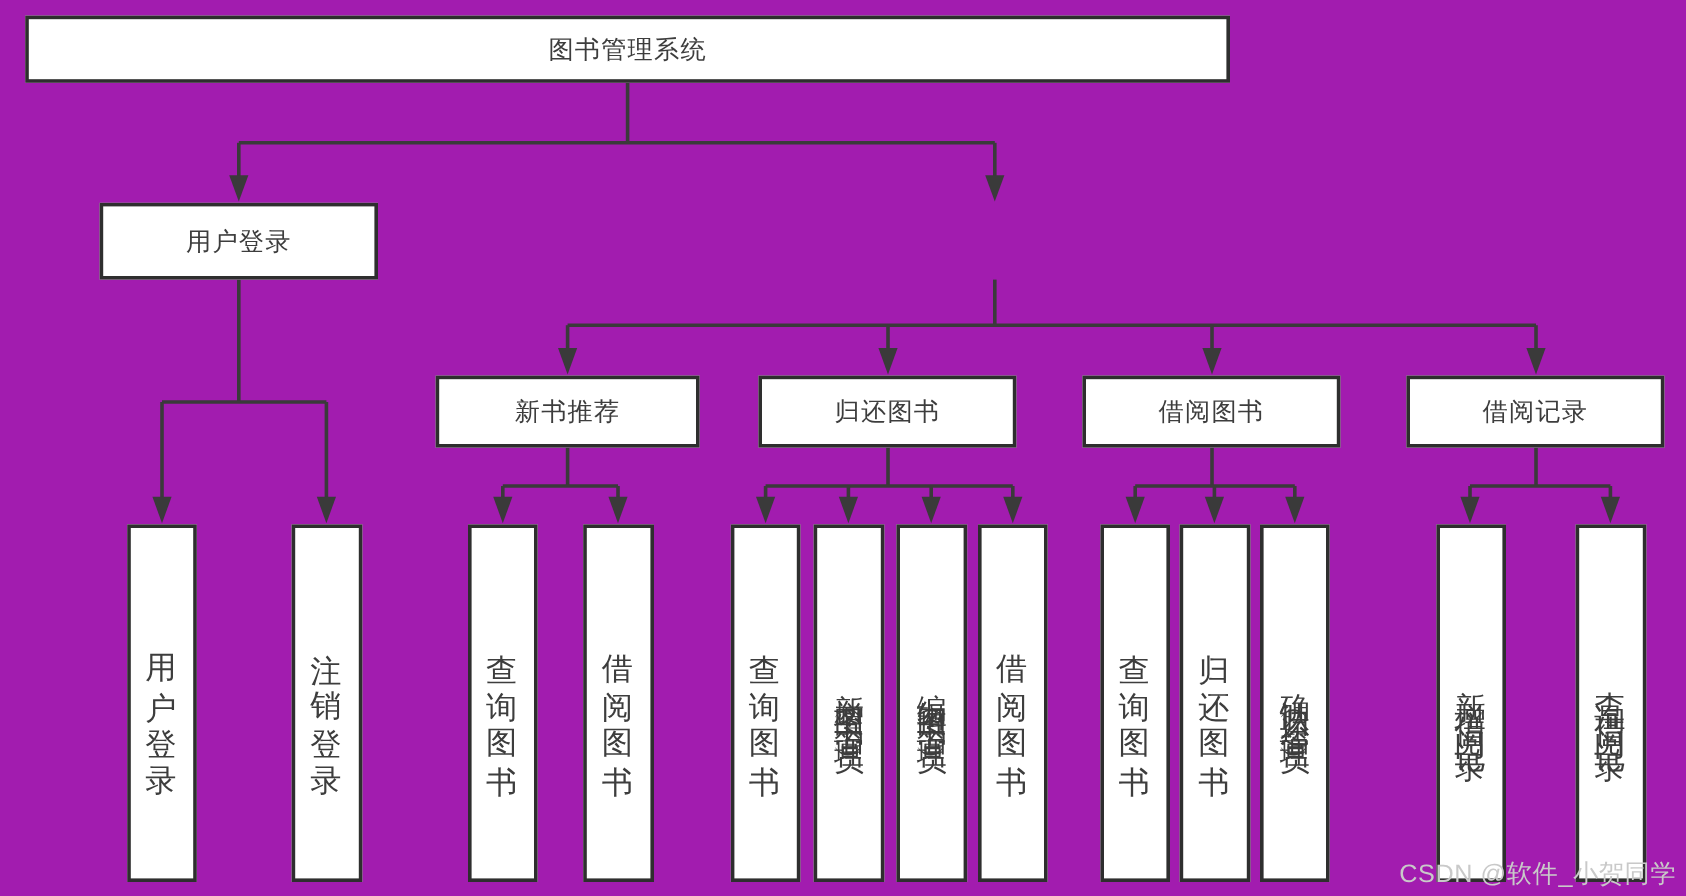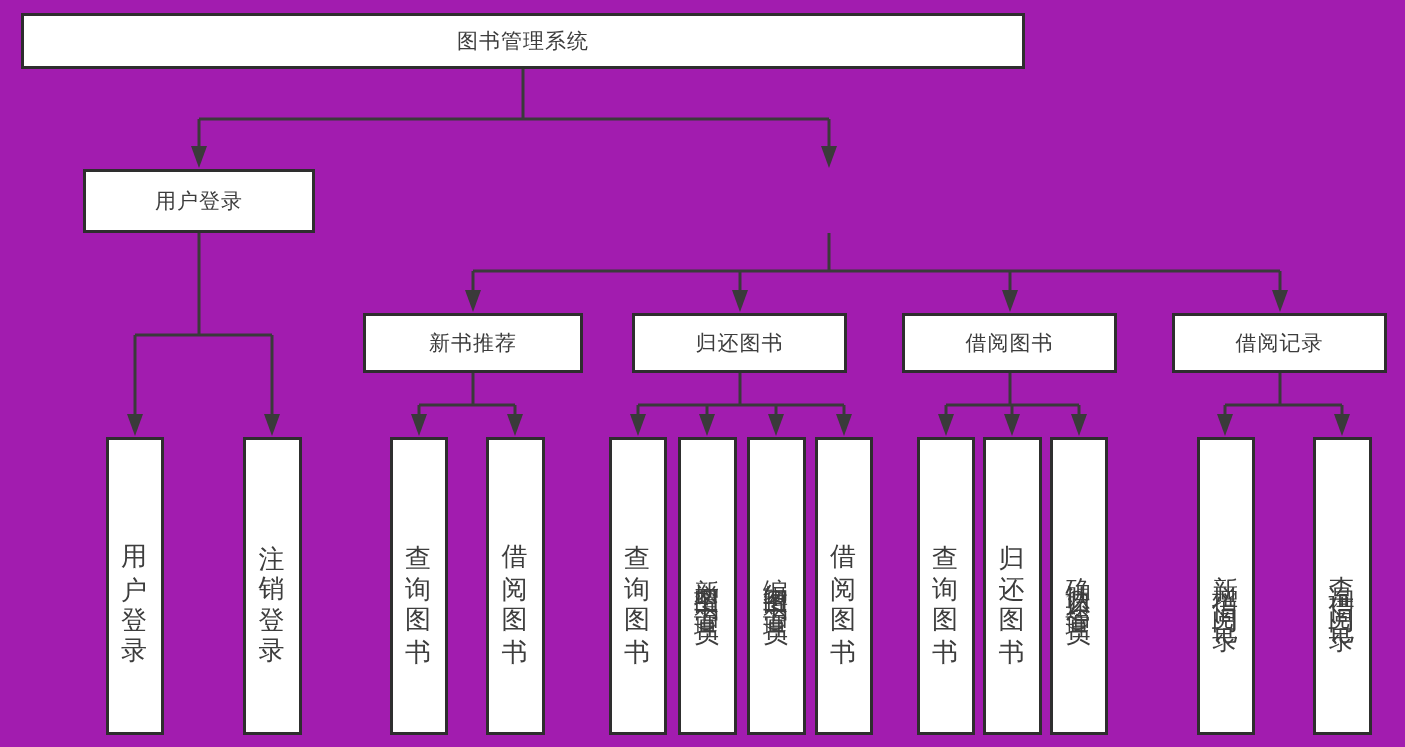--- a/index.html
+++ b/index.html
@@ -181,14 +181,15 @@
     <span>确认归还（管理员）</span>
   </div>
 
   <div class="box vbox chars6" style="left:1197px; top:437px; width:58px; height:298px">
     <span>新增借阅记录</span>
   </div>
   <div class="box vbox chars6" style="left:1313px; top:437px; width:59px; height:298px">
     <span>查询借阅记录</span>
   </div>
 
+  <div class="watermark">CSDN @软件_小贺同学</div>
 
 </div>
 
 </body></html>

